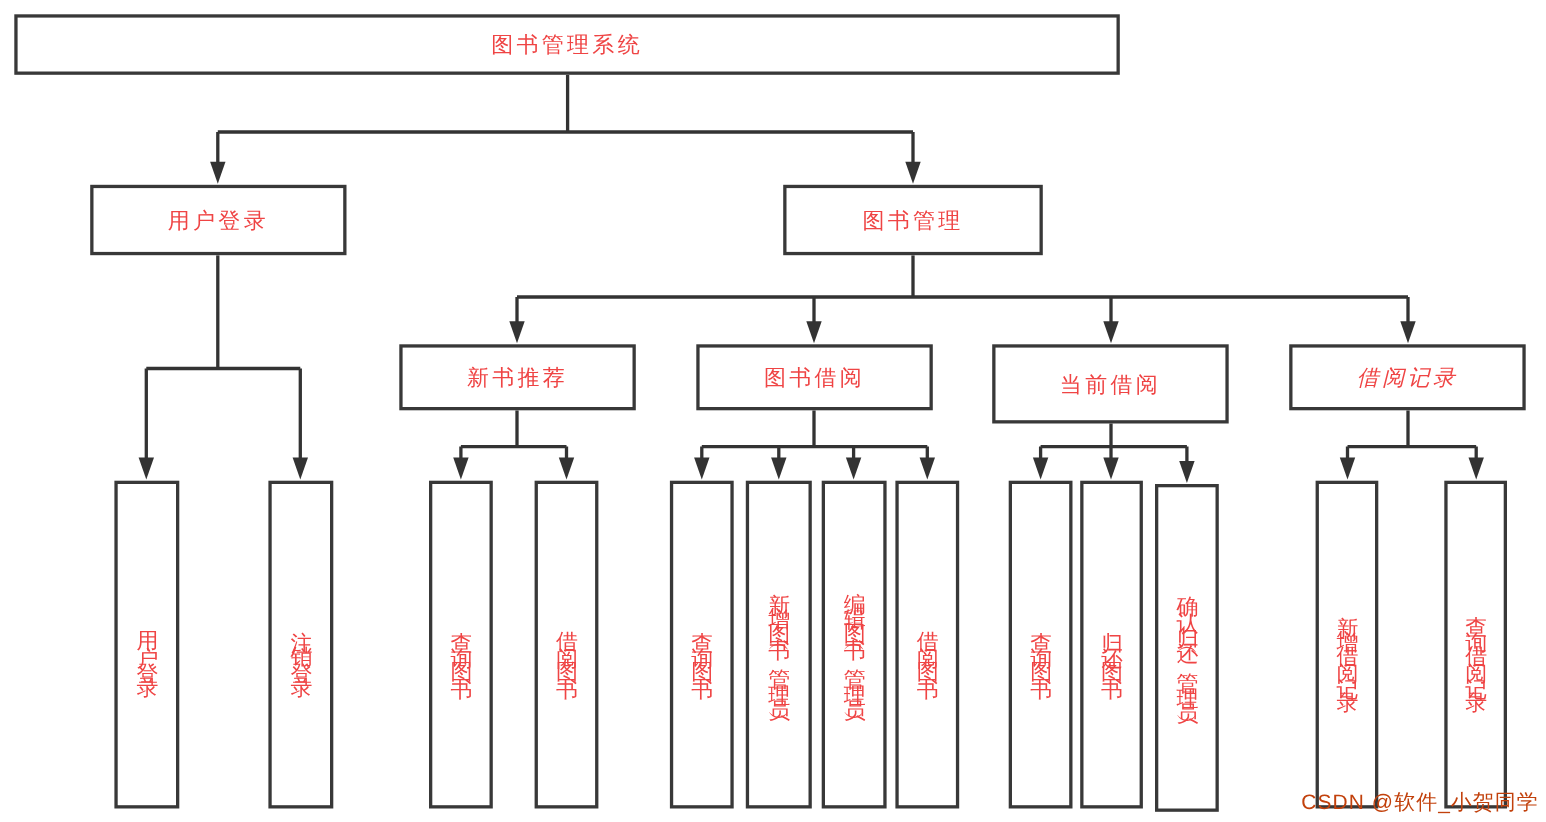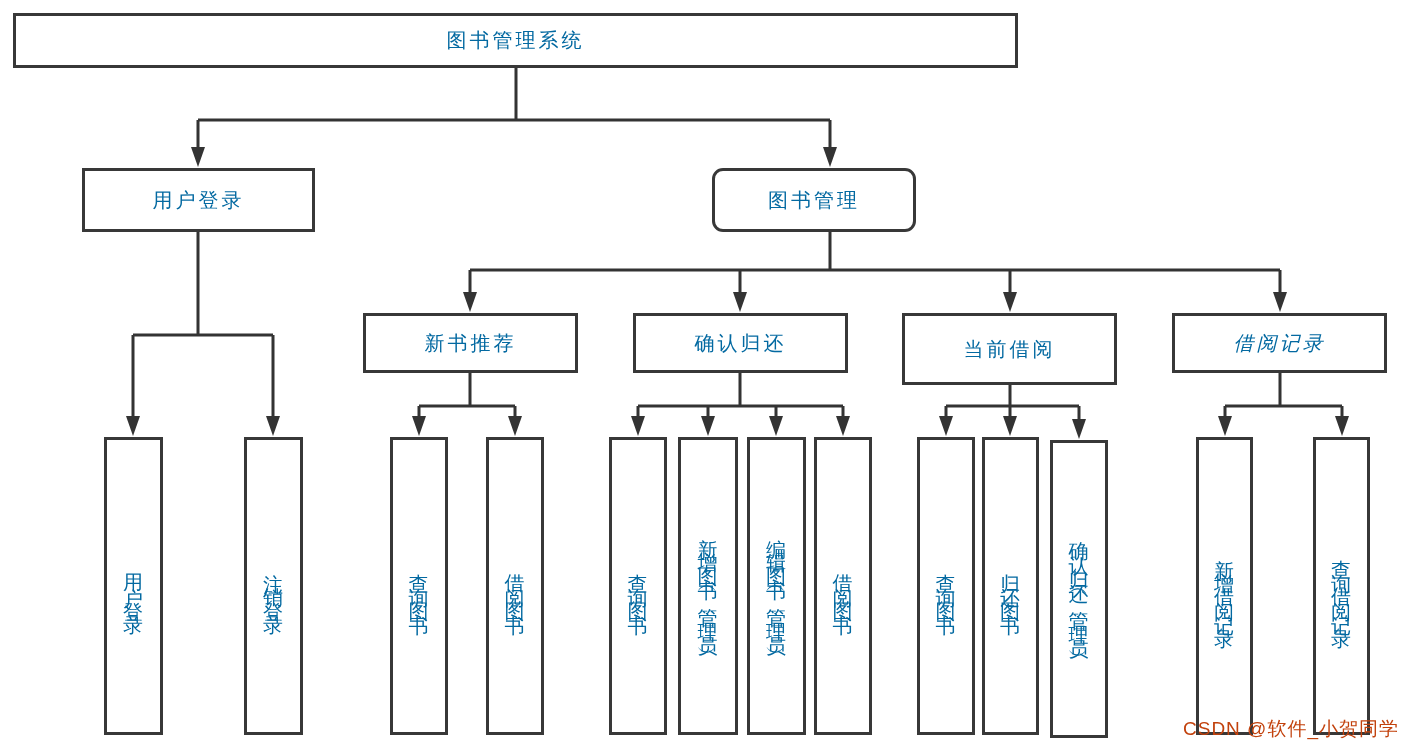--- a/index.html
+++ b/index.html
@@ -12,21 +12,21 @@
   }
   .edges{position:absolute;left:0;top:0;width:1405px;height:747px;}
   .edges path{stroke:#333333;stroke-width:3;fill:none;}
   .edges polygon{fill:#333333;stroke:none;}
   .node{
     position:absolute;
     box-sizing:border-box;
     border:3px solid #383838;
     background:#ffffff;
     display:flex;align-items:center;justify-content:center;
-    color:#0369a1;
+    color:#ef4444;
   }
   .node.h{font-size:20px;letter-spacing:3px;}
   .node.root{font-size:20px;letter-spacing:3px;}
   .node.v span{
     writing-mode:vertical-rl;
     text-orientation:mixed;
     font-size:20px;
     letter-spacing:14px;
     line-height:1.1;
     white-space:nowrap;
@@ -77,24 +77,24 @@
     <polygon points="1072,419 1086,419 1079,439"></polygon>
 
     <path d="M1280 373 V406 M1225 406 H1342 M1225 406 V419 M1342 406 V419"></path>
     <polygon points="1218,416 1232,416 1225,436"></polygon>
     <polygon points="1335,416 1349,416 1342,436"></polygon>
   </svg>
 
   <div class="node root" style="left:13px;top:13px;width:1005px;height:55px;">图书管理系统</div>
 
   <div class="node h" style="left:82px;top:168px;width:233px;height:64px;">用户登录</div>
-  <div class="node h" style="left:712px;top:168px;width:204px;height:64px;border-radius:11px;">图书管理</div>
+  <div class="node h" style="left:712px;top:168px;width:236px;height:64px;">图书管理</div>
 
   <div class="node h" style="left:363px;top:313px;width:215px;height:60px;">新书推荐</div>
-  <div class="node h" style="left:633px;top:313px;width:215px;height:60px;">确认归还</div>
+  <div class="node h" style="left:633px;top:313px;width:215px;height:60px;">图书借阅</div>
   <div class="node h" style="left:902px;top:313px;width:215px;height:72px;">当前借阅</div>
   <div class="node h" style="left:1172px;top:313px;width:215px;height:60px;font-style:italic;">借阅记录</div>
 
   <div class="node v" style="left:104px;top:437px;width:59px;height:298px;">
     <span>用户登录</span>
   </div>
   <div class="node v" style="left:244px;top:437px;width:59px;height:298px;">
     <span>注销登录</span>
   </div>
 

